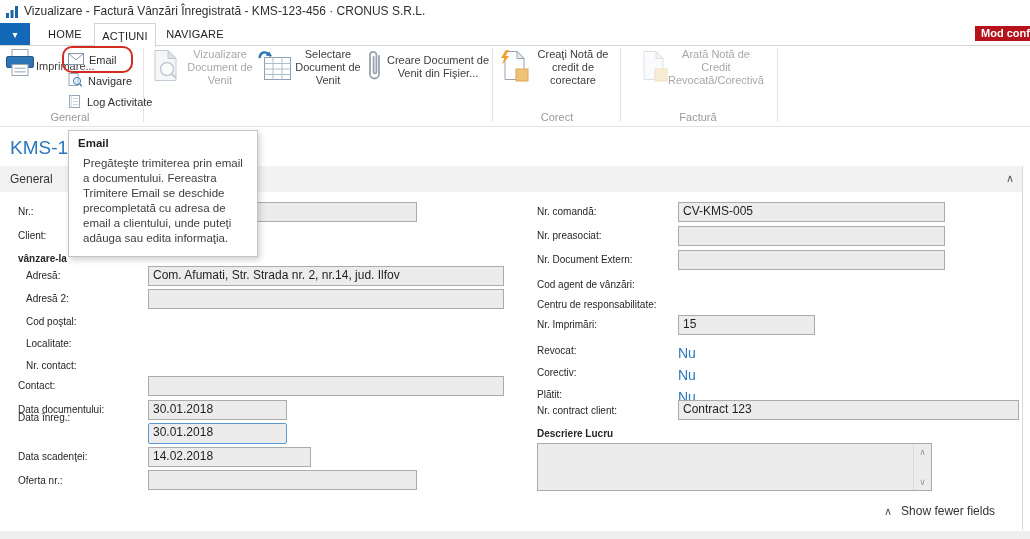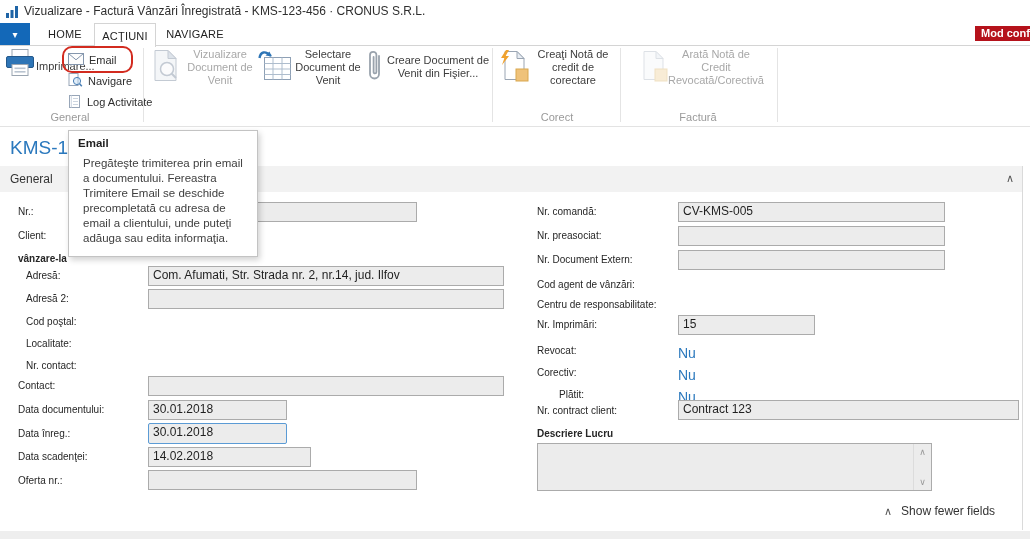--- a/index.html
+++ b/index.html
@@ -232,21 +232,21 @@
   <span class="lbl" style="left:26px;top:316px">Cod poştal:</span>
   <span class="lbl" style="left:26px;top:338px">Localitate:</span>
   <span class="lbl" style="left:26px;top:360px">Nr. contact:</span>
 
   <span class="lbl" style="left:18px;top:380px">Contact:</span>
   <div class="fld" style="left:148px;top:376px;width:356px"></div>
 
   <span class="lbl" style="left:18px;top:404px">Data documentului:</span>
   <div class="fld" style="left:148px;top:400px;width:139px">30.01.2018</div>
 
-  <span class="lbl" style="left:18px;top:428px">Data înreg.:</span>
+  <span class="lbl" style="left:18px;top:412px">Data înreg.:</span>
   <div class="fld focus" style="left:148px;top:423px;width:139px">30.01.2018</div>
 
   <span class="lbl" style="left:18px;top:451px">Data scadenţei:</span>
   <div class="fld" style="left:148px;top:447px;width:163px">14.02.2018</div>
 
   <span class="lbl" style="left:18px;top:475px">Oferta nr.:</span>
   <div class="fld" style="left:148px;top:470px;width:269px"></div>
 
   <span class="lbl" style="left:537px;top:206px">Nr. comandă:</span>
   <div class="fld" style="left:678px;top:202px;width:267px">CV-KMS-005</div>
@@ -262,21 +262,21 @@
 
   <span class="lbl" style="left:537px;top:319px">Nr. Imprimări:</span>
   <div class="fld num" style="left:678px;top:315px;width:137px">15</div>
 
   <span class="lbl" style="left:537px;top:345px">Revocat:</span>
   <span class="lnk" style="left:678px;top:345px">Nu</span>
 
   <span class="lbl" style="left:537px;top:367px">Corectiv:</span>
   <span class="lnk" style="left:678px;top:367px">Nu</span>
 
-  <span class="lbl" style="left:559px;top:389px">Plătit:</span>
+  <span class="lbl" style="left:537px;top:389px">Plătit:</span>
   <span class="lnk" style="left:678px;top:389px">Nu</span>
 
   <span class="lbl" style="left:537px;top:405px">Nr. contract client:</span>
   <div class="fld" style="left:678px;top:400px;width:341px">Contract 123</div>
 
   <span class="lbl bold" style="left:537px;top:428px">Descriere Lucru</span>
   <div class="txtarea" style="left:537px;top:443px;width:395px;height:48px">
     <span></span>
     <div class="sb">
       <span>∧</span>

